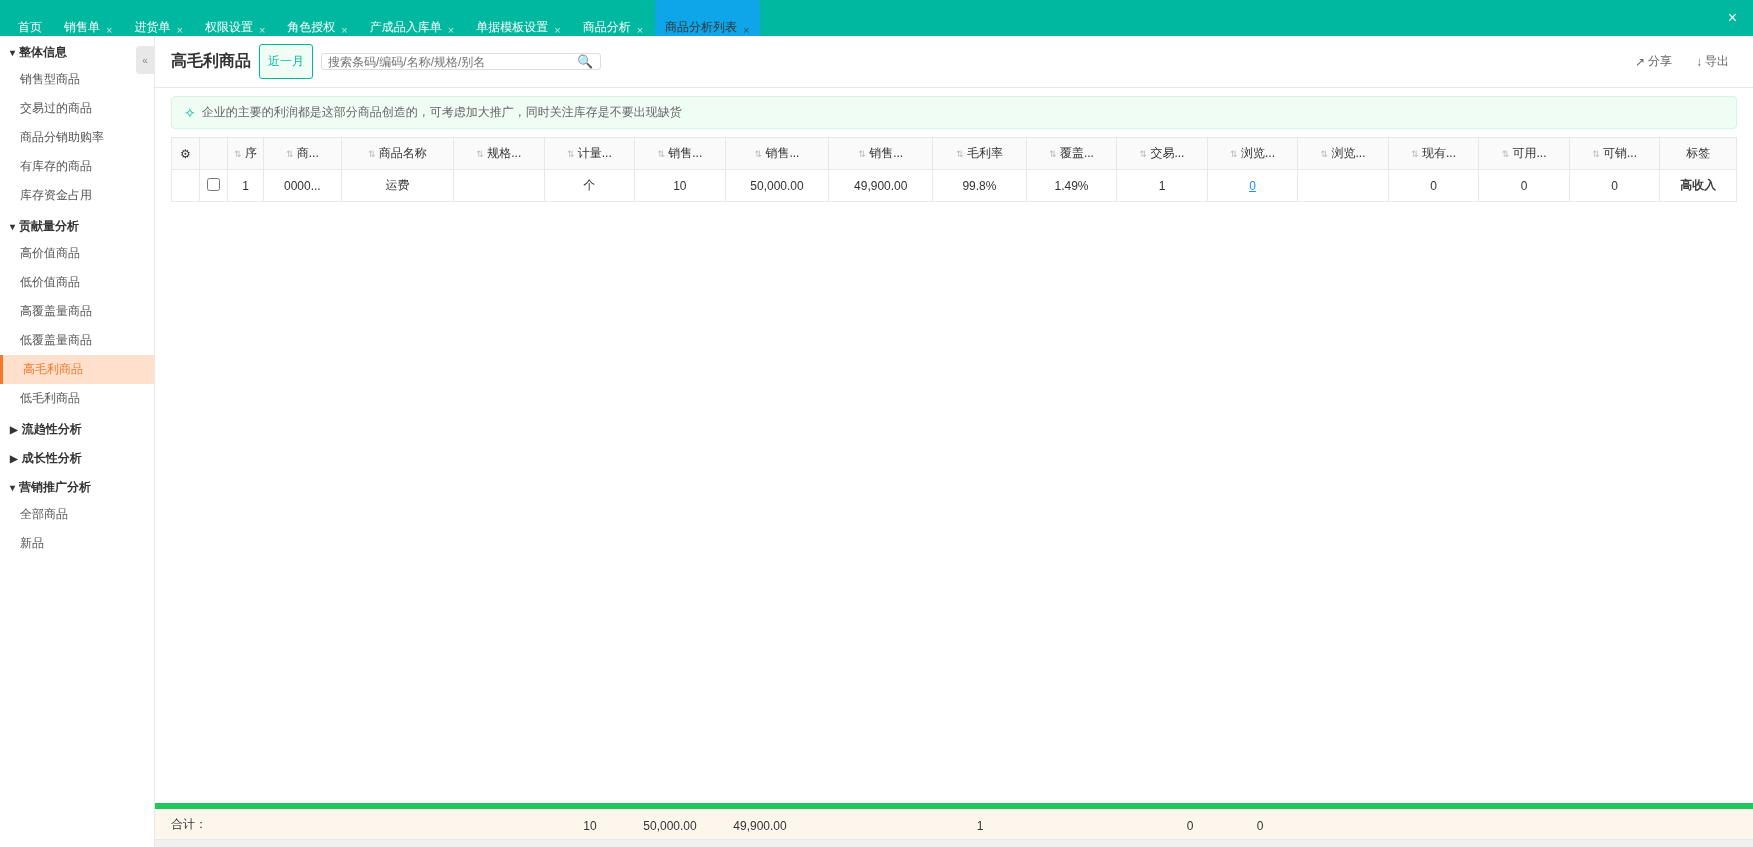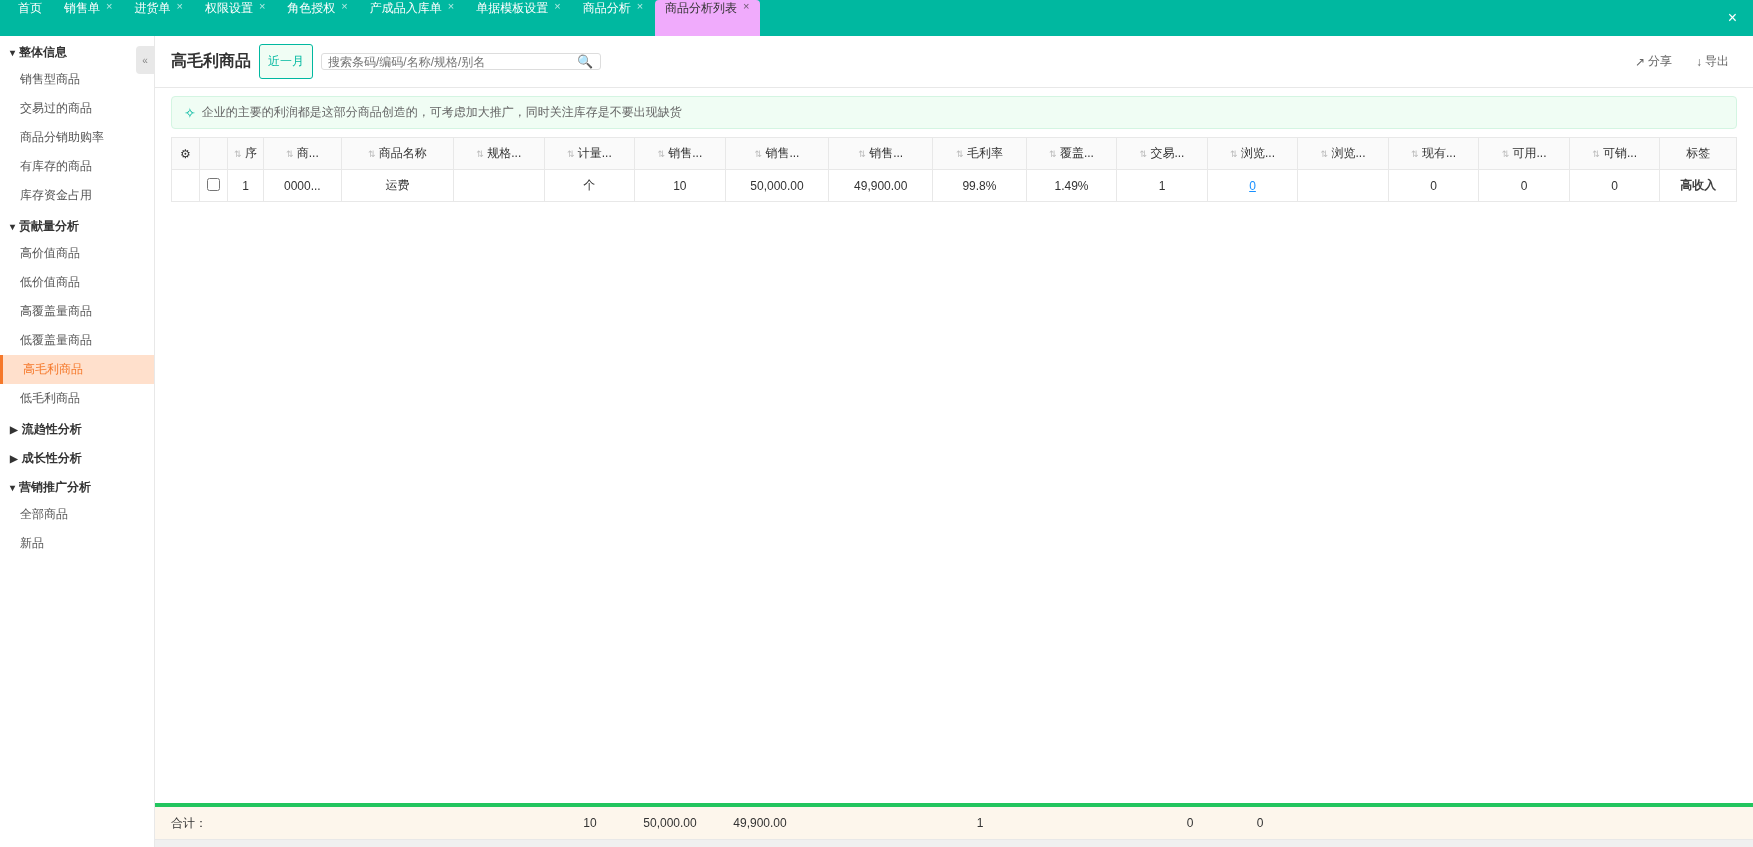--- a/index.html
+++ b/index.html
@@ -9,29 +9,29 @@
     .topbar {
       display: flex;
       align-items: center;
       background: #00b8a0;
       height: 36px;
       padding: 0 8px;
       gap: 2px;
     }
     .topbar-item {
       display: flex;
-      align-items: flex-start;
+      align-items: flex-end;
       padding: 0 10px;
       height: 100%;
       color: #fff;
       cursor: pointer;
       white-space: nowrap;
       font-size: 13px;
     }
-    .topbar-item.active { background: #f0abfc; color: #333; border-radius: 4px 4px 0 0; }
+    .topbar-item.active { background: #0ea5e9; color: #333; border-radius: 4px 4px 0 0; }
     .topbar-item .close-x { margin-left: 6px; font-size: 11px; opacity: 0.7; }
     .topbar-spacer { flex: 1; }
     .topbar-close { color: #fff; font-size: 16px; cursor: pointer; padding: 0 8px; }
 
     
     .main-layout {
       display: flex;
       height: calc(847px - 36px);
       background: #fff;
     }
@@ -187,22 +187,22 @@
     .tag-green { color: #404040; font-weight: bold; }
     .col-settings { width: 28px; }
     .col-checkbox { width: 28px; }
     .col-num { width: 36px; }
     .sort-icon { color: #bbb; font-size: 9px; }
     .col-link { color: #1890ff; text-decoration: underline; cursor: pointer; }
 
     
     .footer-totals {
       display: flex;
-      align-items: center;
-      border-top: 4px solid #22c55e;
+      align-items: flex-end;
+      border-top: 6px solid #22c55e;
       background: #fdf6ec;
       padding: 6px 16px;
       font-size: 12px;
       color: #333;
       min-height: 36px;
     }
     .footer-label { width: 80px; }
     .footer-cell { text-align: center; color: #333; }
 
     

